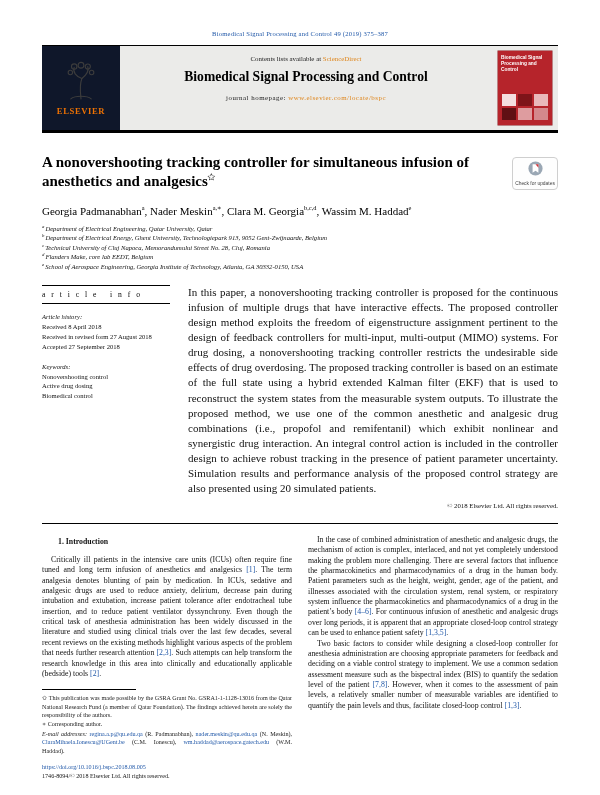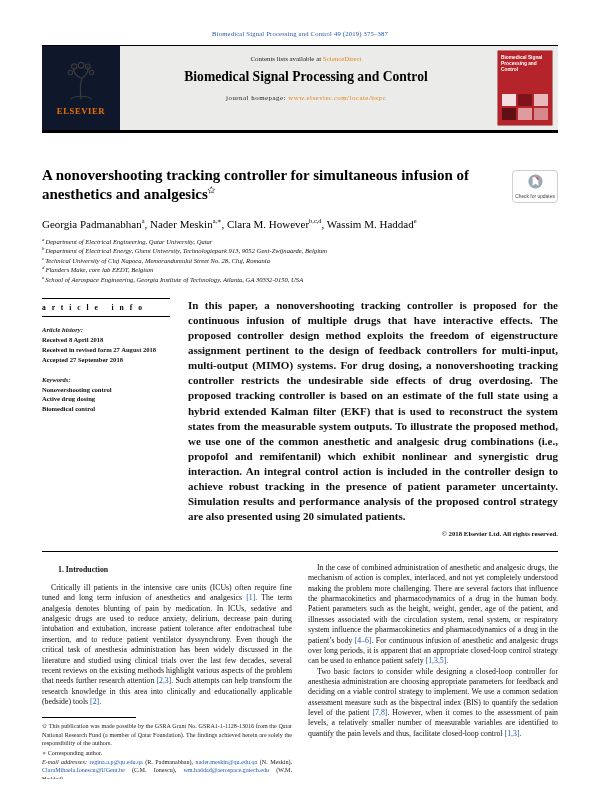--- a/index.html
+++ b/index.html
@@ -36,34 +36,34 @@
     font-family:"Liberation Sans",sans-serif;}
   .cover-art{position:absolute;left:4px;right:4px;bottom:5px;display:grid;
     grid-template-columns:1fr 1fr 1fr;gap:2px;}
   .ca{height:12px;background:rgba(255,255,255,.85);}
   .ca.b{background:#7e1419;}
   .ca.c{background:#e9b8ba;}
   .ca.d{background:#5f1014;}
   .ca.e{background:rgba(255,255,255,.55);}
   .ca.f{background:#d4888c;}
   
-  .title-row{display:flex;justify-content:space-between;align-items:flex-start;margin-top:33px;}
+  .title-row{display:flex;justify-content:space-between;align-items:flex-start;margin-top:20px;}
   .title{font-size:15px;font-weight:bold;margin:0;line-height:1.28;width:470px;color:#000;}
   .tstar{font-size:8.5px;}
   .check-badge{width:46px;border:1px solid #cfcfcf;border-radius:4px;background:#fefefe;
     text-align:center;padding:3px 2px 2px;margin-top:4px;}
   .check-text{font-size:4.9px;line-height:1.25;color:#444;font-family:"Liberation Sans",sans-serif;margin-top:1px;}
   
   .authors{margin-top:13px;font-size:11px;color:#000;}
   .authors sup{font-size:6.4px;}
   .affils{margin-top:7px;}
   .affil{font-size:6.6px;font-style:italic;line-height:1.4;color:#111;}
   .affil sup{font-size:4.8px;margin-right:1px;}
   
-  .info-abs{margin-top:14px;display:flex;gap:18px;border-bottom:1.5px solid #000;padding-bottom:14px;font-weight:bold;}
+  .info-abs{margin-top:14px;display:flex;gap:18px;border-bottom:1.5px solid #000;padding-bottom:14px;}
   .info-col{width:128px;flex-shrink:0;}
   .abs-col{flex:1;}
   .sec-head{font-size:7.6px;letter-spacing:2px;border-top:1px solid #000;border-bottom:1px solid #000;
     padding:4px 0;margin-bottom:8px;white-space:pre;color:#000;}
   .info-line{font-size:6.6px;line-height:1.5;}
   .info-label{font-size:6.6px;font-style:italic;line-height:1.5;}
   .kw-label{margin-top:10px;}
   .abs-text{font-size:11px;line-height:1.37;text-align:justify;margin:0;color:#111;}
   .abs-copy{font-size:6.8px;text-align:right;margin-top:6px;}
   
@@ -142,21 +142,21 @@
           <circle cx="9" cy="9" r="8.5" fill="#9aa7b4"></circle>
           <path d="M5.5 4 h7 v10 l-3.5 -2.4 L5.5 14 z" fill="#ffffff"></path>
           <path d="M12.5 4 v4 l-3.5 -4 z" fill="#d0343a"></path>
         </svg>
       </span>
       <div class="check-text">Check for updates</div>
     </div>
   </div>
 
   <div class="authors">
-    <span><span>Georgia Padmanabhan</span><sup>a</sup><span>, </span></span><span><span>Nader Meskin</span><sup>a,∗</sup><span>, </span></span><span><span>Clara M. However</span><sup>b,c,d</sup><span>, </span></span><span><span>Wassim M. Haddad</span><sup>e</sup><span></span></span>
+    <span><span>Georgia Padmanabhan</span><sup>a</sup><span>, </span></span><span><span>Nader Meskin</span><sup>a,∗</sup><span>, </span></span><span><span>Clara M. Georgia</span><sup>b,c,d</sup><span>, </span></span><span><span>Wassim M. Haddad</span><sup>e</sup><span></span></span>
   </div>
 
   <div class="affils">
     <div class="affil"><sup>a</sup><span>Department of Electrical Engineering, Qatar University, Qatar</span></div>
     <div class="affil"><sup>b</sup><span>Department of Electrical Energy, Ghent University, Technologiepark 913, 9052 Gent-Zwijnaarde, Belgium</span></div>
     <div class="affil"><sup>c</sup><span>Technical University of Cluj Napoca, Memorandumului Street No. 28, Cluj, Romania</span></div>
     <div class="affil"><sup>d</sup><span>Flanders Make, core lab EEDT, Belgium</span></div>
     <div class="affil"><sup>e</sup><span>School of Aerospace Engineering, Georgia Institute of Technology, Atlanta, GA 30332-0150, USA</span></div>
   </div>
 

